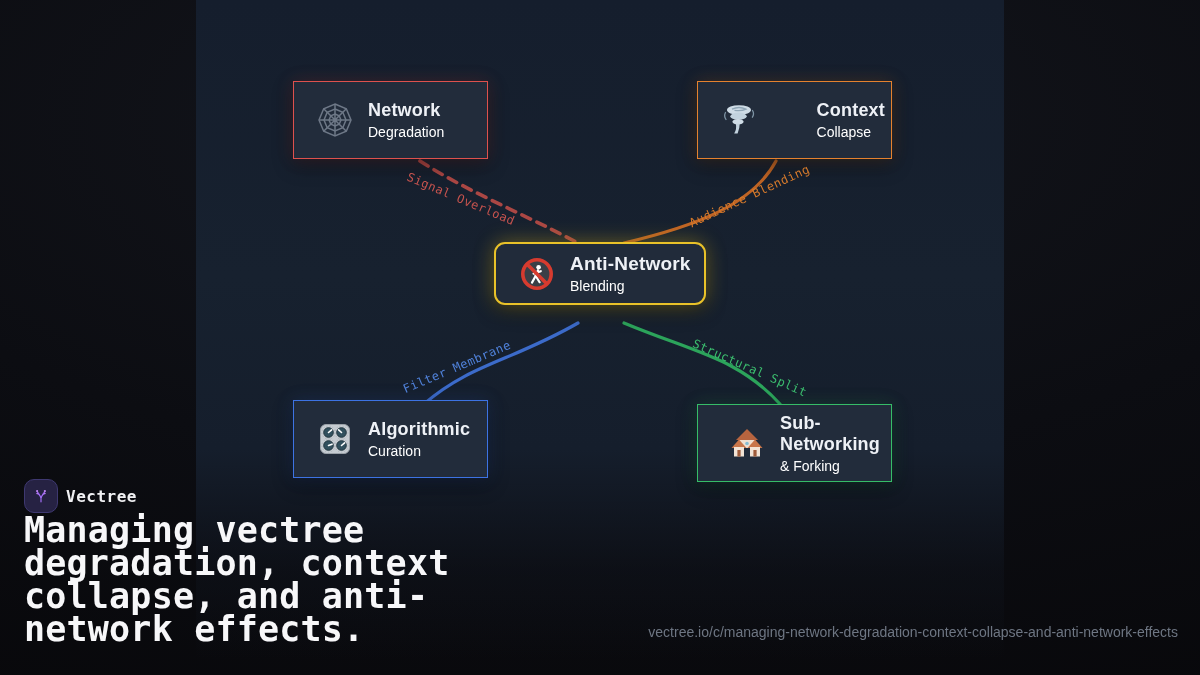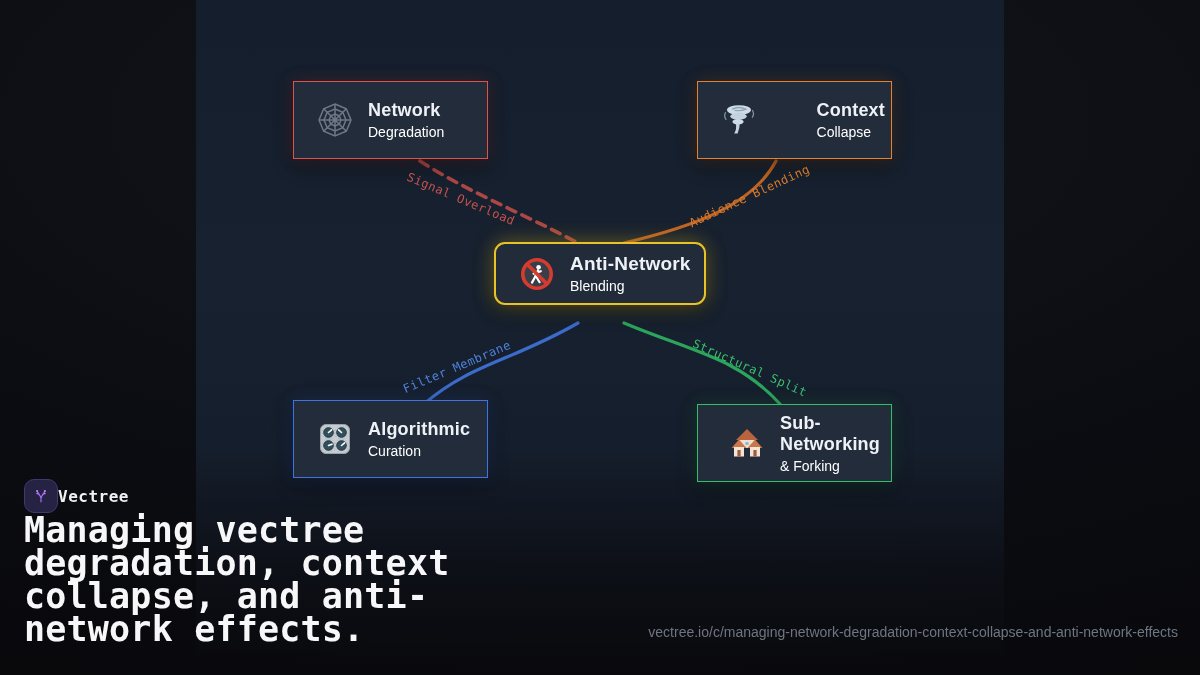--- a/index.html
+++ b/index.html
@@ -47,21 +47,21 @@
     position:absolute; z-index:3;
     font-family:"DejaVu Sans Mono", monospace;
     font-size:12px; letter-spacing:0.5px; white-space:nowrap;
   }
   .lbl-signal    { left:403px; top:192px; transform:rotate(23deg);  color:#c6534e; }
   .lbl-audience  { left:684px; top:189px; transform:rotate(-25deg); color:#d67a2b; }
   .lbl-filter    { left:399px; top:360px; transform:rotate(-23deg); color:#4f80d8; }
   .lbl-structural{ left:688px; top:361px; transform:rotate(24deg);  color:#3bbd6e; }
 
   
-  .brand-row { position:absolute; left:24px; top:479px; z-index:4; display:flex; align-items:center; gap:0;justify-content:flex-end; }
+  .brand-row { position:absolute; left:24px; top:479px; z-index:4; display:flex; align-items:center; gap:8px;justify-content:flex-end; }
   .logo-box {
     width:34px; height:34px; border-radius:10px; background:#262243;
     border:1px solid #3e3870; display:flex; align-items:center; justify-content:center;
   }
   .brand-name {
     font-family:"DejaVu Sans Mono", monospace; font-weight:bold;
     font-size:16px; color:#f0f0f3; letter-spacing:0.5px;
   }
   .hero-title {
     position:absolute; left:24px; top:514px; z-index:4; width:480px;

